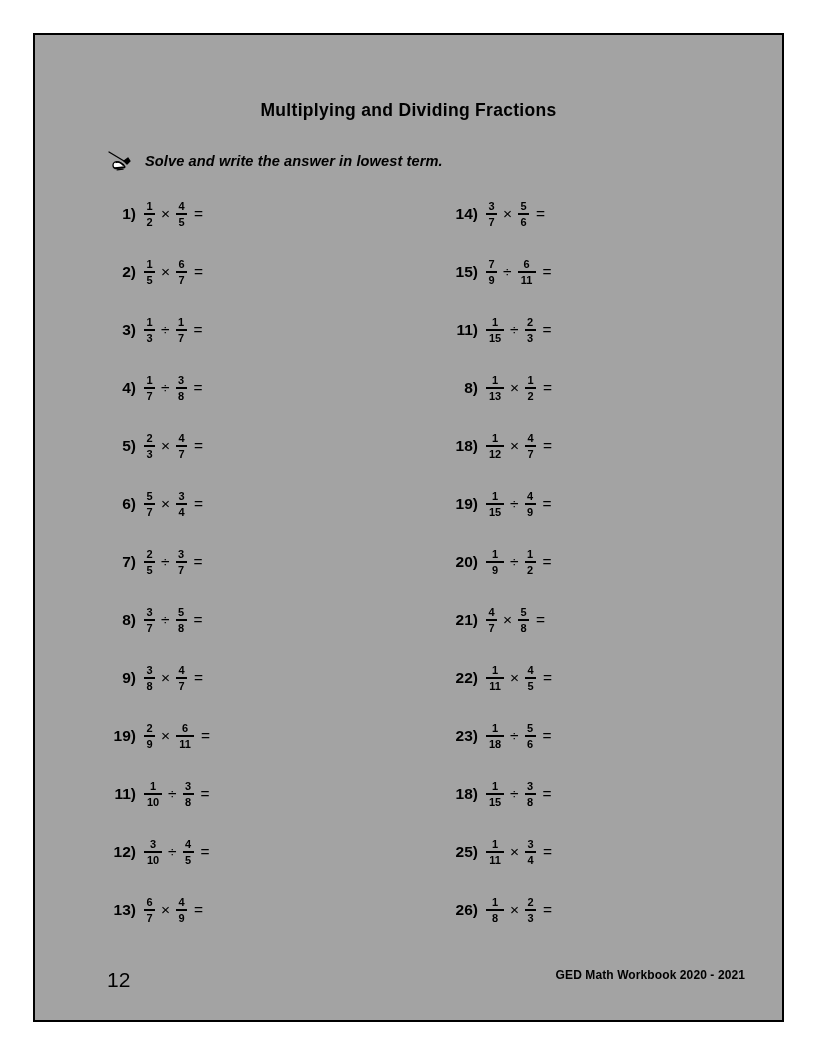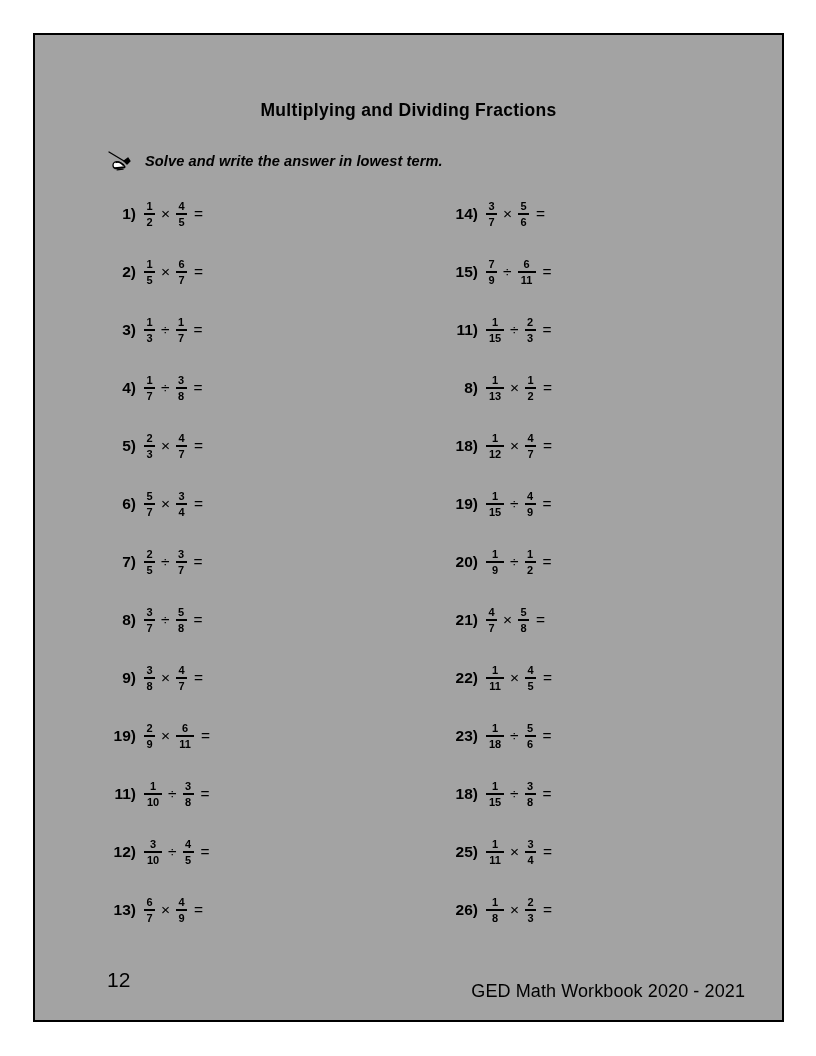--- a/index.html
+++ b/index.html
@@ -136,23 +136,23 @@
     position: absolute;
     left: 72px;
     bottom: 28px;
     font-size: 21px;
     font-weight: normal;
     font-family: "Liberation Sans", sans-serif;
   }
   #footer-book-title {
     position: absolute;
     right: 37px;
-    bottom: 18px;
-    font-size: 18px;
-    font-weight: normal;
+    bottom: 38px;
+    font-size: 12px;
+    font-weight: bold;
     letter-spacing: 0.1px;
     white-space: nowrap;
   }
 </style>
 </head>
 <body>
 
 <div id="page-frame">
 
   <div id="worksheet-title">Multiplying and Dividing Fractions</div>

